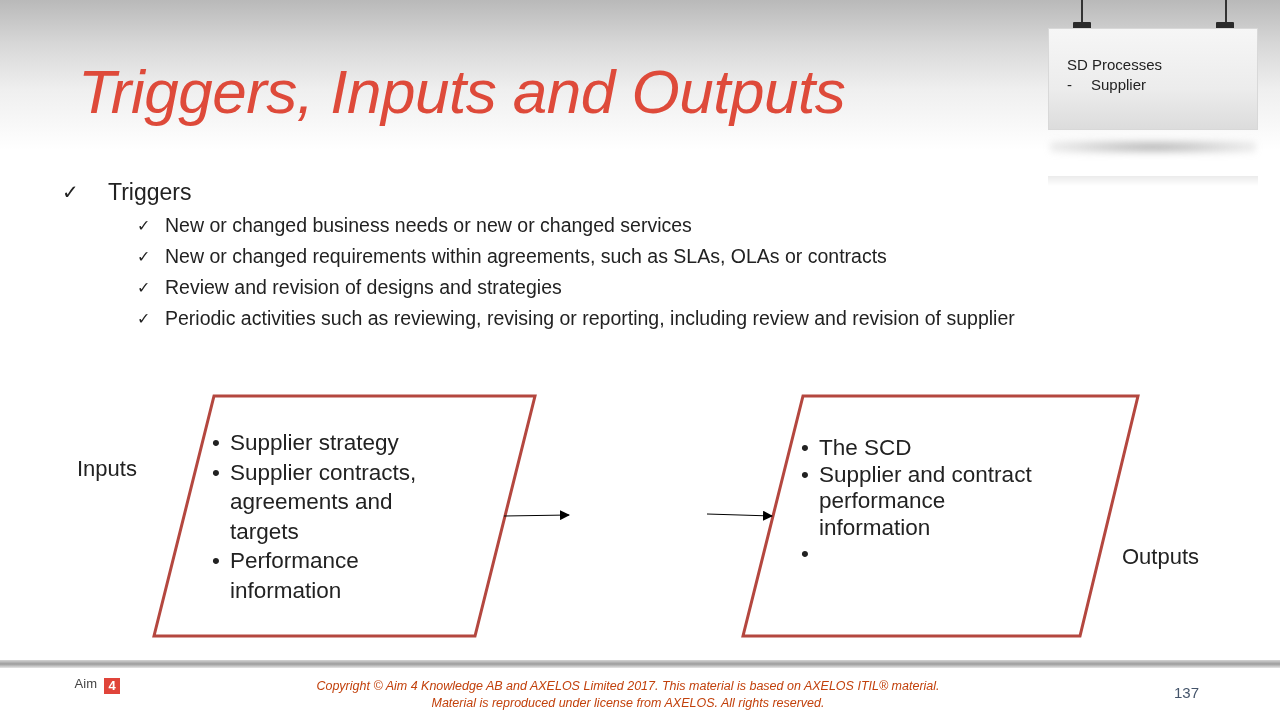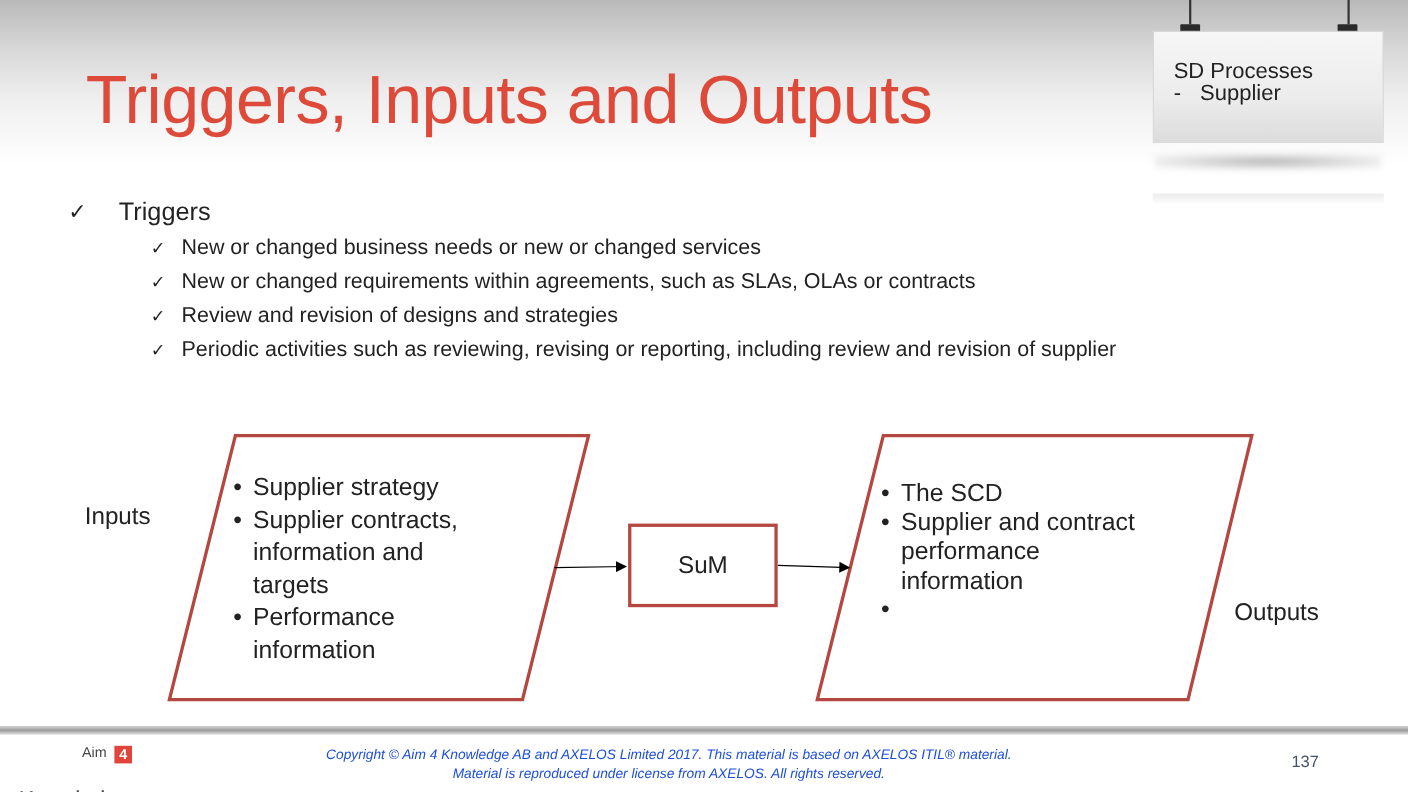--- a/index.html
+++ b/index.html
@@ -7,32 +7,32 @@
     body { position: relative; font-family: "Liberation Sans", sans-serif; color: #1a1a1a; }
 
     .top-gradient {
       position: absolute; left: 0; top: 0; width: 1280px; height: 150px;
       background: linear-gradient(to bottom, #b9b9b9 0%, #d8d8d8 30%, #efefef 60%, #ffffff 100%);
     }
 
     .slide-title {
       position: absolute; left: 78px; top: 56px;
       font-size: 62px; color: #de4a3a; letter-spacing: -0.5px;
-      white-space: nowrap; font-weight: normal;
+      white-space: nowrap; font-weight: normal; font-style: italic;
     }
 
     
     .sign-wire { position: absolute; width: 2px; background: #333; }
     .sign-clip { position: absolute; width: 18px; height: 8px; background: #2a2a2a; border-radius: 1px; }
     .sign-card {
       position: absolute; left: 1048px; top: 28px; width: 210px; height: 102px;
       background: linear-gradient(to bottom, #f6f6f6 0%, #ececec 60%, #dcdcdc 100%);
       border: 1px solid #d8d8d8;
       padding: 26px 0 0 18px;
-      font-size: 20px; color: #222; line-height: 20px;
+      font-size: 15px; color: #222; line-height: 20px;
     }
     .sign-card .sub { display: flex; }
     .sign-card .dash { width: 24px; }
     .sign-shadow {
       position: absolute; left: 1050px; top: 140px; width: 206px; height: 14px;
       background: radial-gradient(ellipse at center, rgba(120,120,120,0.55) 0%, rgba(160,160,160,0.3) 55%, rgba(255,255,255,0) 100%);
       filter: blur(3px);
     }
     .sign-reflect {
       position: absolute; left: 1048px; top: 176px; width: 210px; height: 10px;
@@ -67,22 +67,22 @@
       background: linear-gradient(to bottom, #d4d4d4 0%, #9c9c9c 50%, #e6e6e6 100%);
     }
     .logo { position: absolute; left: 17px; top: 676px; width: 110px; height: 40px; }
     .logo .aim { position: absolute; right: 30px; top: 0; font-size: 13px; color: #444; }
     .logo .four {
       position: absolute; right: 7px; top: 2px; width: 16px; height: 16px; background: #e0443a;
       color: #fff; font-size: 13px; font-weight: bold; line-height: 16px; text-align: center;
     }
     .logo .kn { position: absolute; left: 0; top: 16px; font-size: 21px; color: #444; letter-spacing: -0.3px; margin-top: 24px; }
     .copyright {
-      position: absolute; left: 228px; top: 678px; width: 760px;
-      text-align: center; font-style: italic; font-size: 12.5px; color: #1d4ed8; line-height: 17px;
+      position: absolute; left: 248px; top: 678px; width: 760px;
+      text-align: center; font-style: italic; font-size: 12.5px; color: #c2410c; line-height: 17px;
     }
     .page-num { position: absolute; left: 1174px; top: 684px; font-size: 15px; color: #44546a; }
   </style>
 </head>
 <body>
 
 <div class="top-gradient"></div>
 
 <h1 class="slide-title">Triggers, Inputs and Outputs</h1>
 
@@ -144,36 +144,33 @@
   <div class="box-text" style="left:212px; top:48px;">
     <div class="bl">
       <span class="dot">•</span>
       <span>Supplier strategy</span>
     </div>
     <div class="bl">
 
       <span class="dot">•</span>
       <div>
         <div>Supplier contracts,</div>
-        <div>information and</div>
+        <div>agreements and</div>
         <div>targets</div>
       </div>
     </div>
     <div class="bl">
       <span class="dot">•</span>
       <div>
         <div>Performance</div>
         <div>information</div>
       </div>
     </div>
   </div>
 
-  <div class="sum-box">
-    <span>SuM</span>
-  </div>
 
   <div class="box-text out" style="left:801px; top:55px;">
     <div class="bl">
       <span class="dot">•</span>
       <span>The SCD</span>
     </div>
     <div class="bl">
       <span class="dot">•</span>
       <div>
         <div>Supplier and contract</div>

